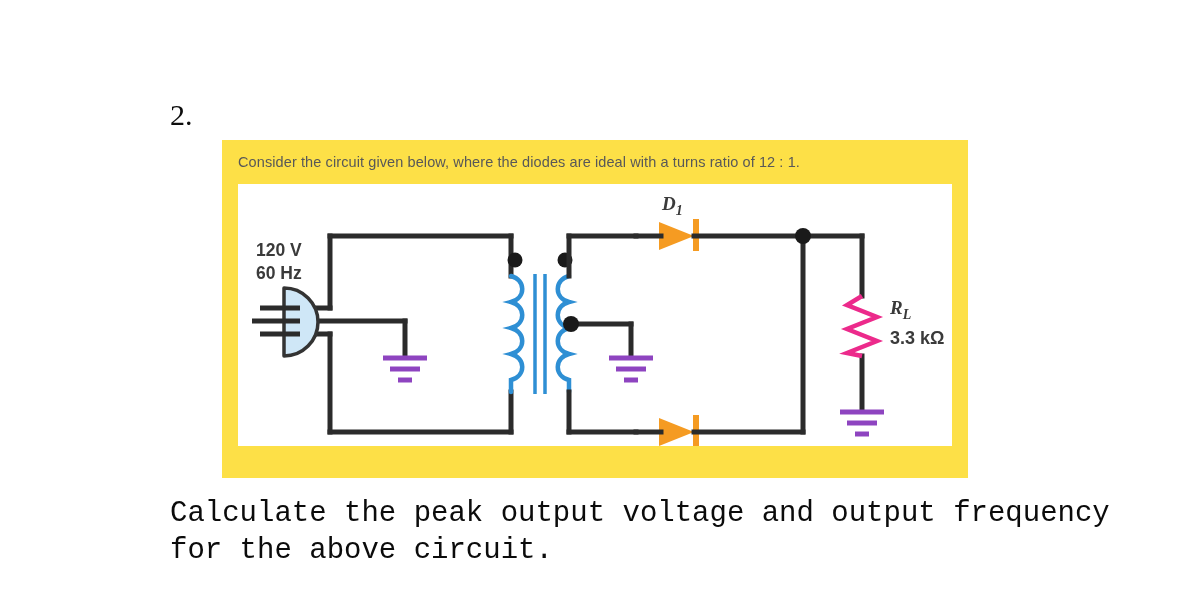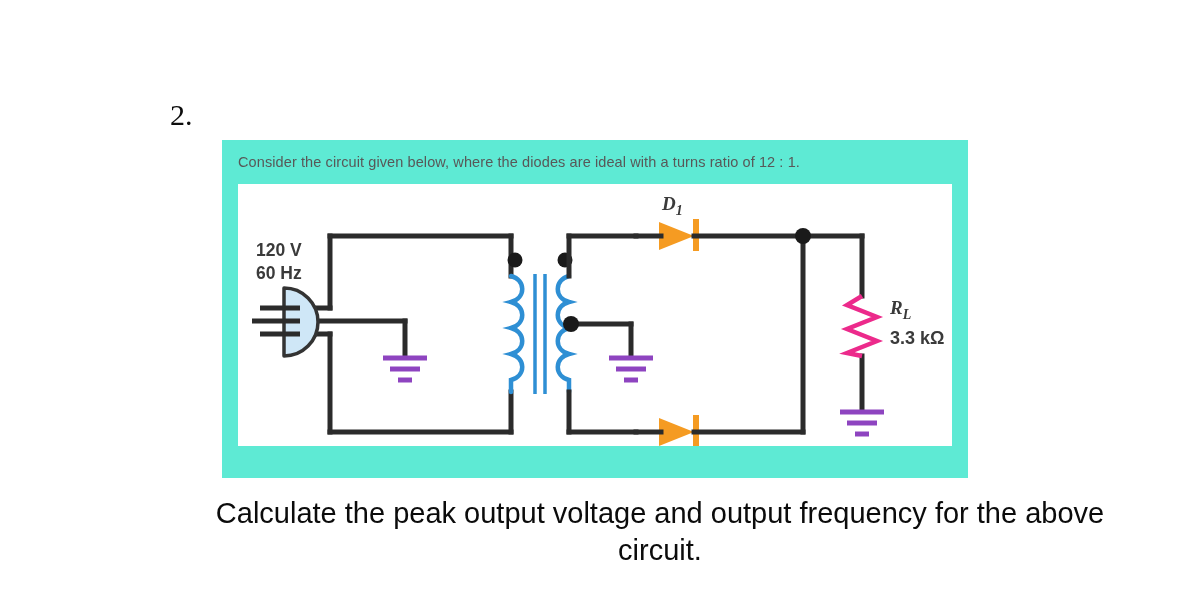--- a/index.html
+++ b/index.html
@@ -26,21 +26,21 @@
     line-height: 1;
   }
 
   
   #figure-panel {
     position: absolute;
     left: 222px;
     top: 140px;
     width: 746px;
     height: 338px;
-    background: #5eead4;
+    background: #fde047;
   }
   #figure-caption {
     position: absolute;
     left: 16px;
     top: 14px;
     font-size: 14.5px;
     color: #585858;
     letter-spacing: 0.1px;
     white-space: nowrap;
   }
@@ -57,25 +57,24 @@
     left: 0;
     top: 0;
   }
 
   
   #prompt-text {
     position: absolute;
     left: 170px;
     top: 495px;
     width: 980px;
-    font-family: Liberation Sans, sans-serif;
+    font-family: Liberation Mono, monospace;
     font-size: 29px;
     line-height: 1.28;
     color: #0b0b0b;
-    text-align: center;
   }
 
   .svg-label {
     font-family: "Liberation Sans", sans-serif;
     font-weight: bold;
     fill: #3a3a3a;
   }
   .svg-label-italic {
     font-family: "Liberation Serif", serif;
     font-style: italic;

